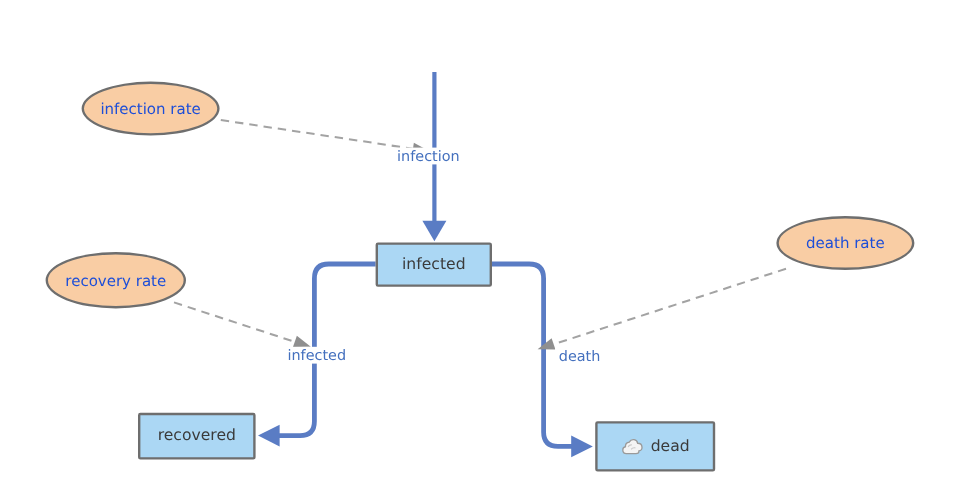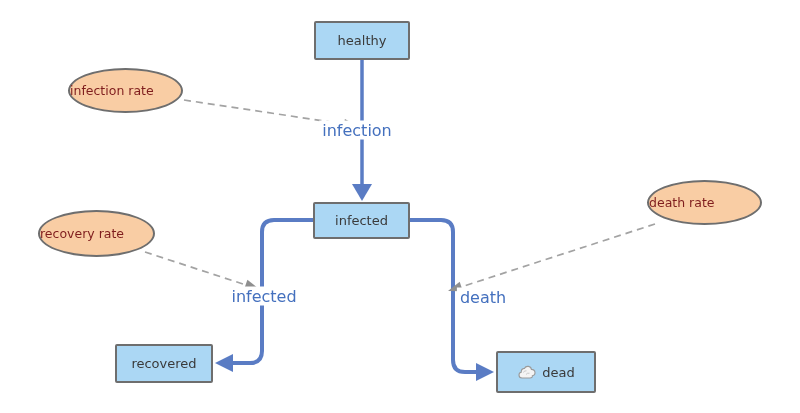--- a/index.html
+++ b/index.html
@@ -7,28 +7,28 @@
     position:relative;width:800px;height:413px;background:#ffffff;overflow:hidden;
     font-family:"DejaVu Sans","Liberation Sans",sans-serif;
   }
   .stage svg.wires{position:absolute;left:0;top:0;width:800px;height:413px;}
   .node{
     position:absolute;display:flex;align-items:center;justify-content:center;gap:5px;
     background:#abd7f4;border:2px solid #6e6e6e;border-radius:2px;
     color:#3a3a3a;font-size:13px;box-sizing:border-box;
   }
   .variable{
-    position:absolute;display:flex;align-items:center;justify-content:flex-start;
+    position:absolute;display:flex;align-items:center;justify-content:center;
     background:#f9cda4;border:2px solid #6e6e6e;border-radius:50%;
-    color:#7f1d1d;font-size:12.5px;box-sizing:border-box;
+    color:#1d4ed8;font-size:12.5px;box-sizing:border-box;
   }
   .transition-label{
     position:absolute;transform:translate(-50%,-50%);
     background:#ffffff;padding:0 3px;
-    color:#4470be;font-size:16px;white-space:nowrap;
+    color:#4470be;font-size:12px;white-space:nowrap;
   }
   .cloud{flex:0 0 auto;display:flex;}
   
   #n-healthy  {left:314px;top:21px;width:96px;height:39px;}
   #n-infected {left:313px;top:202px;width:97px;height:37px;text-align:center;}
   #n-recovered{left:115px;top:344px;width:98px;height:39px;}
   #n-dead     {left:496px;top:351px;width:100px;height:42px;}
   #v-infection-rate{left:68px;top:68px;width:115px;height:45px;}
   #v-recovery-rate {left:38px;top:210px;width:117px;height:47px;}
   #v-death-rate    {left:647px;top:180px;width:115px;height:45px;}
@@ -67,23 +67,20 @@
       <line x1="145" y1="252" x2="246" y2="285" stroke="#a3a3a3" stroke-width="1.7" stroke-dasharray="7 5"></line>
       <polygon points="0,0 -14,-5 -14,5" fill="#8f8f8f" transform="translate(259,289) rotate(19)"></polygon>
     </g>
 
     <g>
       <line x1="655" y1="224" x2="461" y2="287" stroke="#a3a3a3" stroke-width="1.7" stroke-dasharray="7 5"></line>
       <polygon points="0,0 -14,-5 -14,5" fill="#8f8f8f" transform="translate(448,291) rotate(161.5)"></polygon>
     </g>
   </svg>
 
-  <div class="node" id="n-healthy">
-    <span>healthy</span>
-  </div>
 
   <div class="node" id="n-infected">
     <span>infected</span>
   </div>
 
   <div class="node" id="n-recovered">
     <span>recovered</span>
   </div>
 
   <div class="node" id="n-dead">

